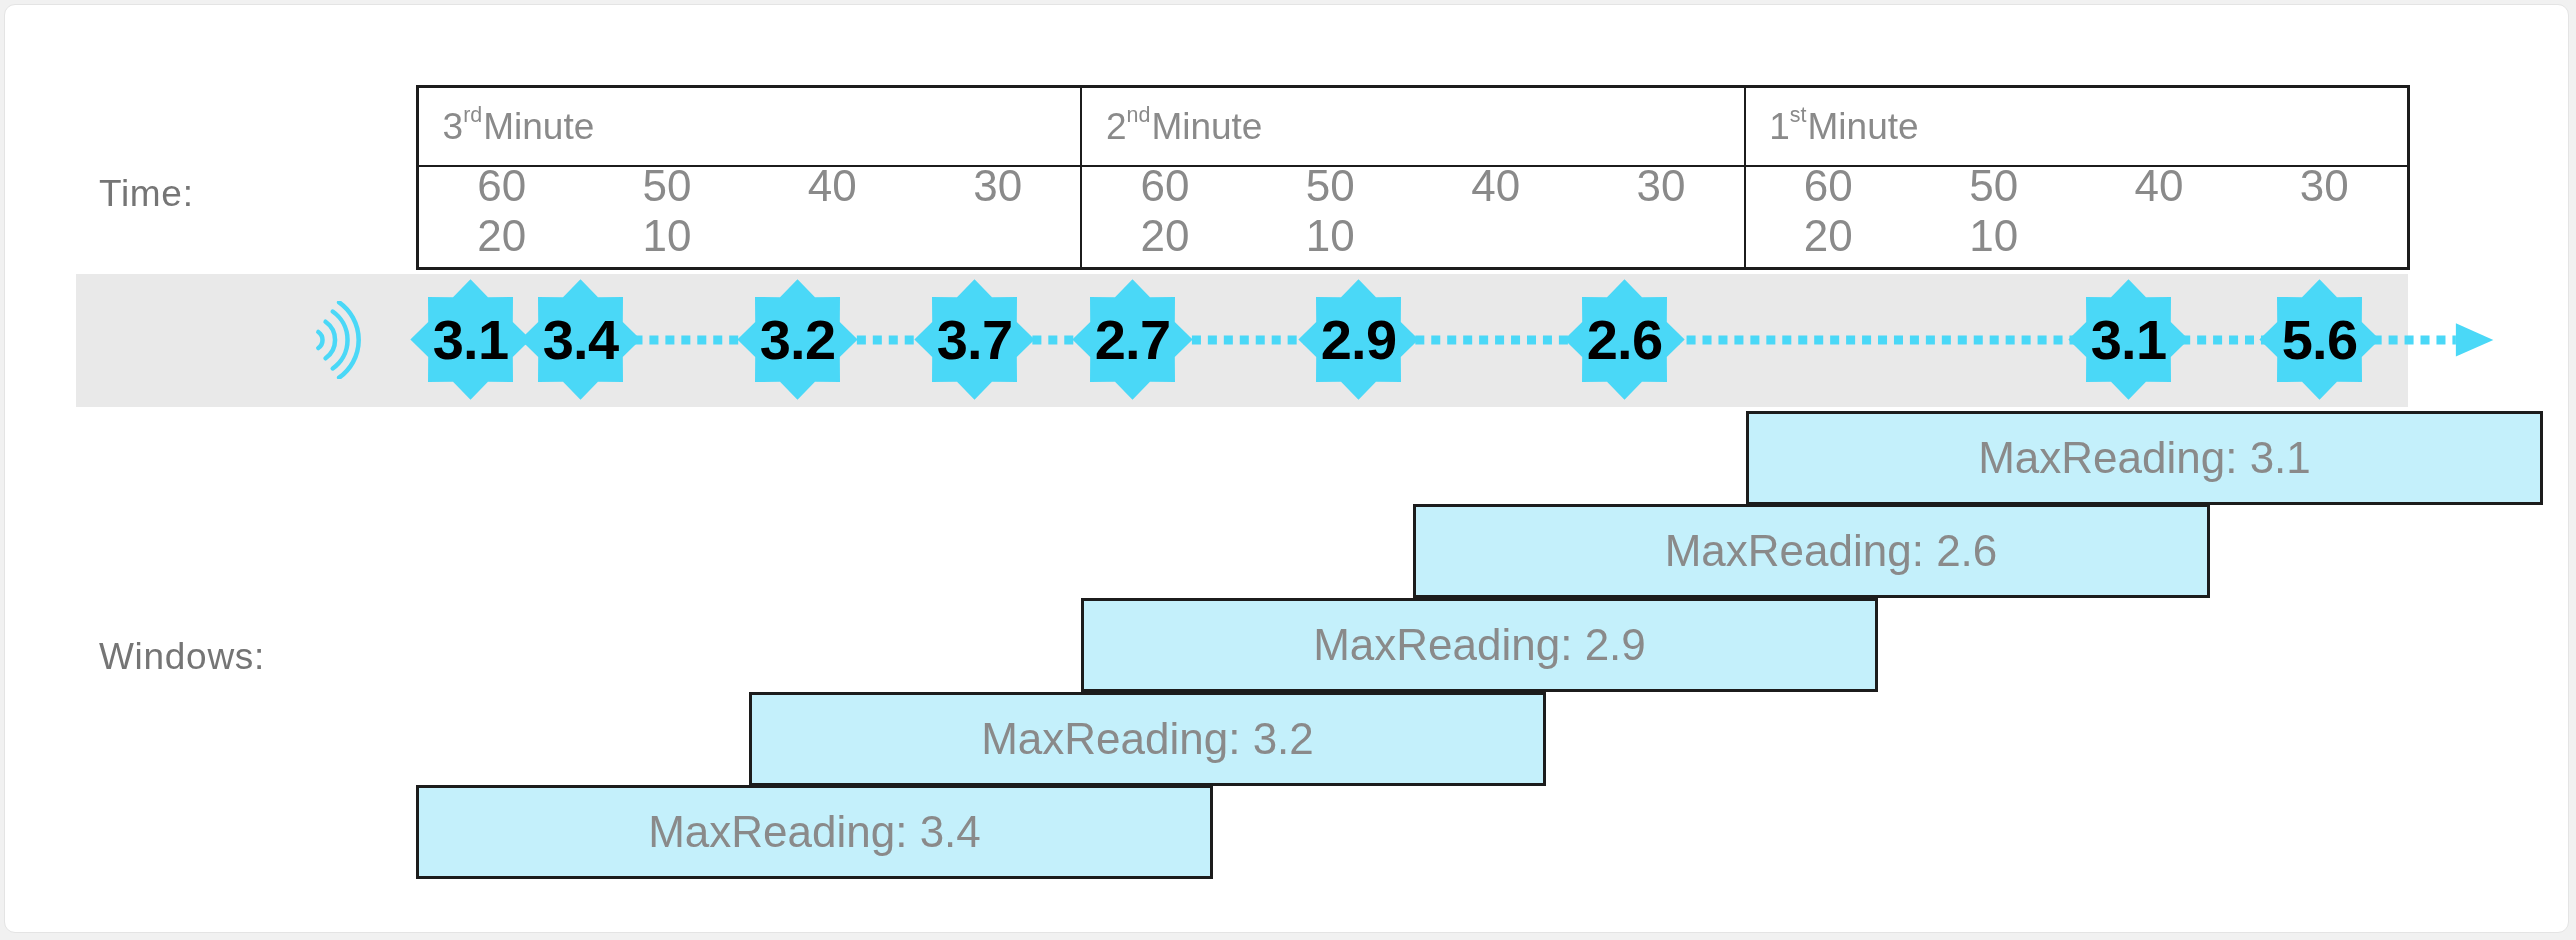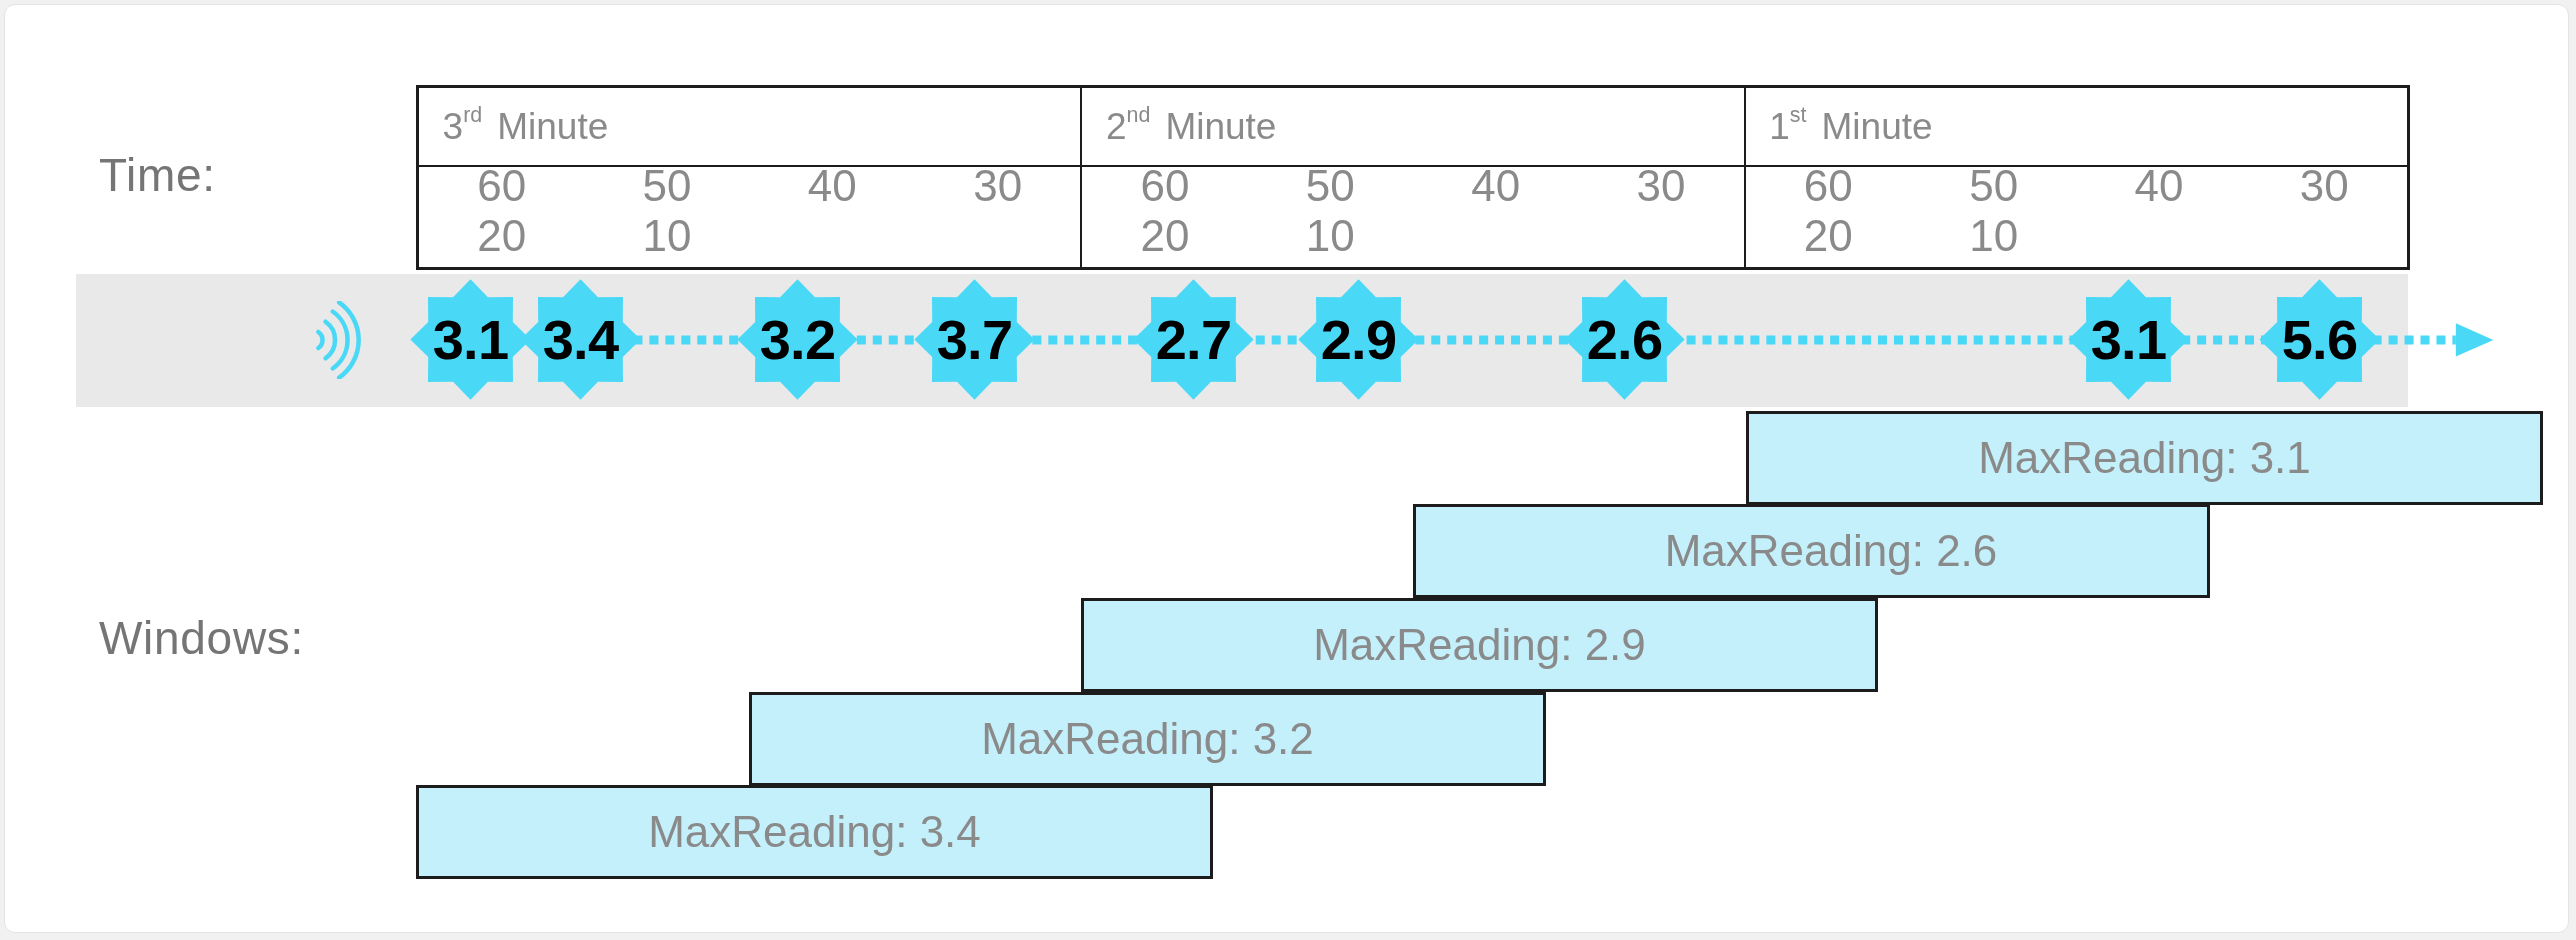--- a/index.html
+++ b/index.html
@@ -5,39 +5,39 @@
   html,body { margin:0; padding:0; background:#f1f1f1; }
   .screen {
     position:relative; width:2576px; height:940px; overflow:hidden;
     background:#f1f1f1; font-family:"Liberation Sans", sans-serif;
   }
   .card {
     position:absolute; left:4.2px; top:4.2px; width:2565px; height:929px;
     background:var(--card-bg,#fff); border:1.4px solid #e4e4e4; border-radius:11px;
     box-sizing:border-box;
   }
-  .row-label { position:absolute; color:var(--label-gray,#757575); font-size:46px; line-height:1; letter-spacing:0.7px; }
+  .row-label { position:absolute; color:var(--label-gray,#757575); font-size:37px; line-height:1; letter-spacing:0.7px;margin-top:23px; }
   #label-time { left:99px; top:152px; }
   #label-events { left:103px; top:313px; }
   #label-windows { left:99px; top:615px; }
 
   
   .timeline {
     position:absolute; left:416px; top:85px; width:1994px; height:185px;
     box-sizing:border-box; border:3.5px solid var(--ink,#1c1c1c); display:flex; background:#fff;
   }
   .minute-col { flex:1 1 0; min-width:0; display:flex; flex-direction:column; border-left:2.8px solid var(--ink,#1c1c1c); }
   .minute-col:first-child { border-left:none; }
   .minute-header {
     height:89px; box-sizing:border-box; border-bottom:2.8px solid var(--ink,#1c1c1c);
     display:flex; align-items:center; padding-left:23.6px;
     color:var(--text-gray,#8a8a8a); font-size:37px; line-height:1;
   }
   .minute-header .sup { font-size:0.58em; position:relative; top:-0.5em; }
-  .minute-header .word { margin-left:15px; }
+  .minute-header .word { margin-left:1px; }
   .ticks {
     flex:1 1 auto; display:grid; grid-template-columns:repeat(4,1fr); align-items:center;
     color:var(--text-gray,#8c8c8c); font-size:44px;
   }
   .ticks span { text-align:center; transform:translateY(-5.6px); }
 
   
   .events-band { position:absolute; left:76px; top:274px; width:2332px; height:133px; background:var(--band-gray,#e9e9e9); }
 
   .flow-svg { position:absolute; left:0; top:0; pointer-events:none; }
@@ -154,21 +154,21 @@
     <span class="value">3.2</span>
   </div>
 
   <div class="event-star" style="left: 913px;">
     <svg viewBox="-90 -90 180 180">
       <polygon fill="#4ad8f7" points="0,-88 25.6,-61.9 62.2,-62.2 61.9,-25.6 88,0 61.9,25.6 62.2,62.2 25.6,61.9 0,88 -25.6,61.9 -62.2,62.2 -61.9,25.6 -88,0 -61.9,-25.6 -62.2,-62.2 -25.6,-61.9"></polygon>
     </svg>
     <span class="value">3.7</span>
   </div>
 
-  <div class="event-star" style="left: 1132px; text-align: right;">
+  <div class="event-star" style="left: 1071px; text-align: right;">
     <svg viewBox="-90 -90 180 180">
       <polygon fill="#4ad8f7" points="0,-88 25.6,-61.9 62.2,-62.2 61.9,-25.6 88,0 61.9,25.6 62.2,62.2 25.6,61.9 0,88 -25.6,61.9 -62.2,62.2 -61.9,25.6 -88,0 -61.9,-25.6 -62.2,-62.2 -25.6,-61.9"></polygon>
     </svg>
     <span class="value">2.7</span>
   </div>
 
   <div class="event-star" style="left: 1297px;">
     <svg viewBox="-90 -90 180 180">
       <polygon fill="#4ad8f7" points="0,-88 25.6,-61.9 62.2,-62.2 61.9,-25.6 88,0 61.9,25.6 62.2,62.2 25.6,61.9 0,88 -25.6,61.9 -62.2,62.2 -61.9,25.6 -88,0 -61.9,-25.6 -62.2,-62.2 -25.6,-61.9"></polygon>
     </svg>

